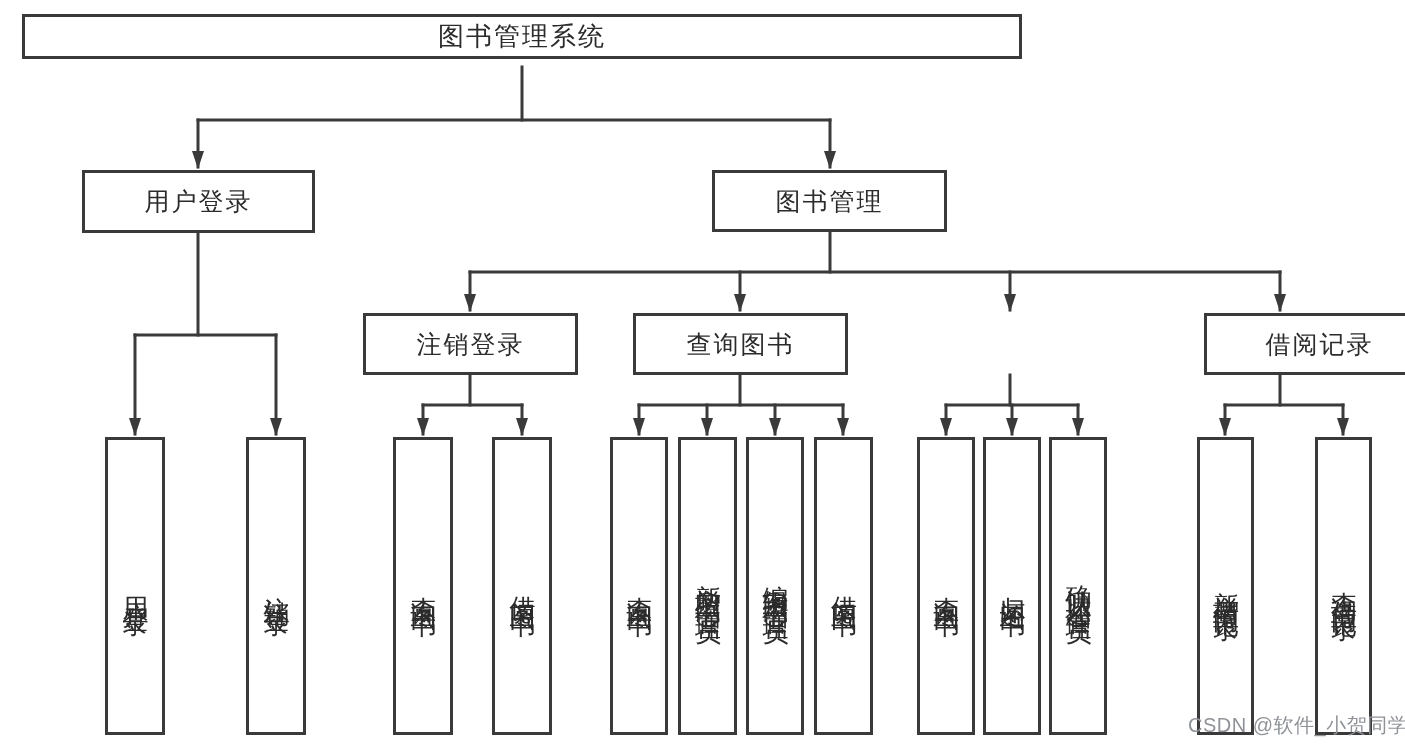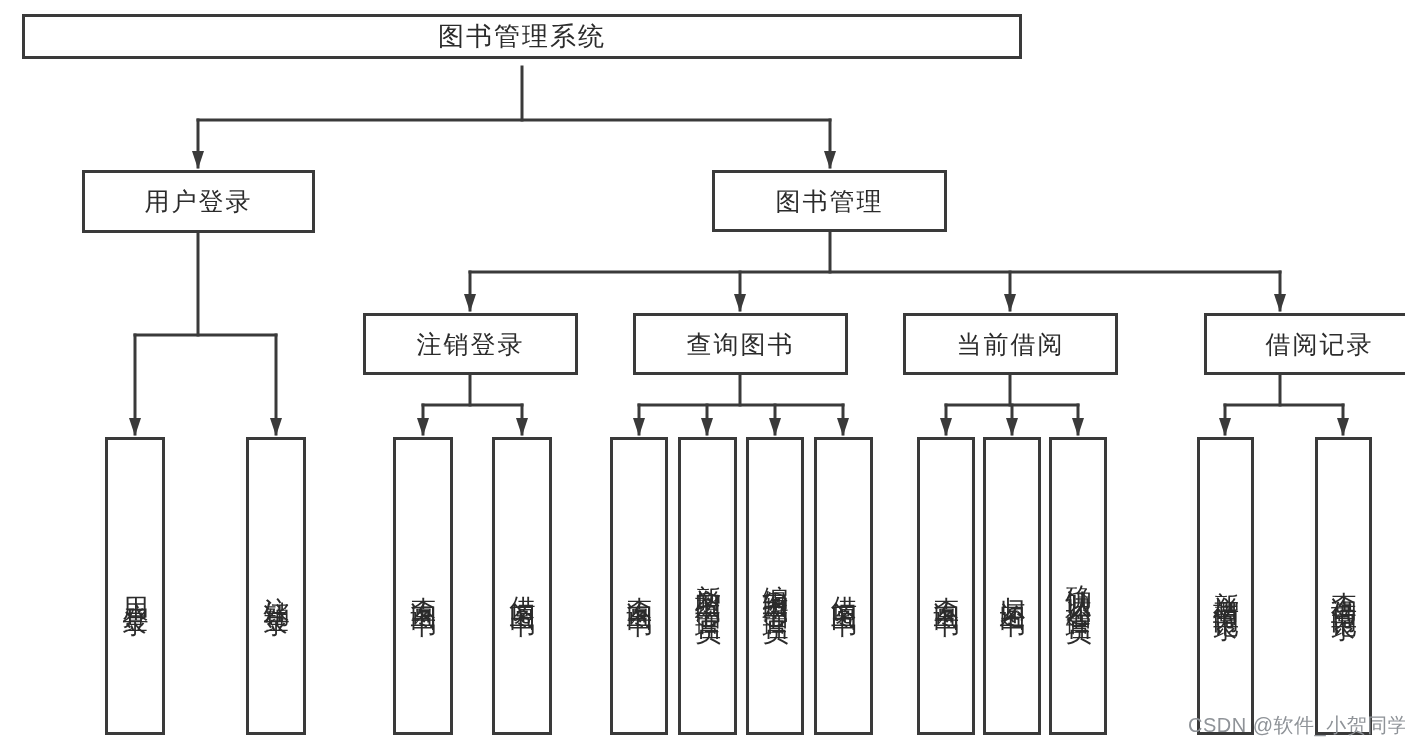--- a/index.html
+++ b/index.html
@@ -84,21 +84,20 @@
     </g>
   </svg>
 
   <div class="node root-node" style="left:22px;top:14px;width:1000px;height:45px;">图书管理系统</div>
 
   <div class="node" style="left:82px;top:170px;width:233px;height:63px;">用户登录</div>
   <div class="node" style="left:712px;top:170px;width:235px;height:62px;">图书管理</div>
 
   <div class="node" style="left:363px;top:313px;width:215px;height:62px;">注销登录</div>
   <div class="node" style="left:633px;top:313px;width:215px;height:62px;">查询图书</div>
-  <div class="node" style="left:903px;top:313px;width:215px;height:62px;">当前借阅</div>
   <div class="node" style="left:1204px;top:313px;width:215px;height:62px;padding-left:16px;">借阅记录</div>
 
   <div class="node leaf" style="left:105px;top:437px;width:60px;height:298px;">用户登录</div>
   <div class="node leaf" style="left:246px;top:437px;width:60px;height:298px;">注销登录</div>
 
   <div class="node leaf" style="left:393px;top:437px;width:60px;height:298px;">查询图书</div>
   <div class="node leaf" style="left:492px;top:437px;width:60px;height:298px;">借阅图书</div>
 
   <div class="node leaf" style="left:610px;top:437px;width:58px;height:298px;">查询图书</div>
   <div class="node leaf" style="left:678px;top:437px;width:59px;height:298px;">新增图书（管理员）</div>

